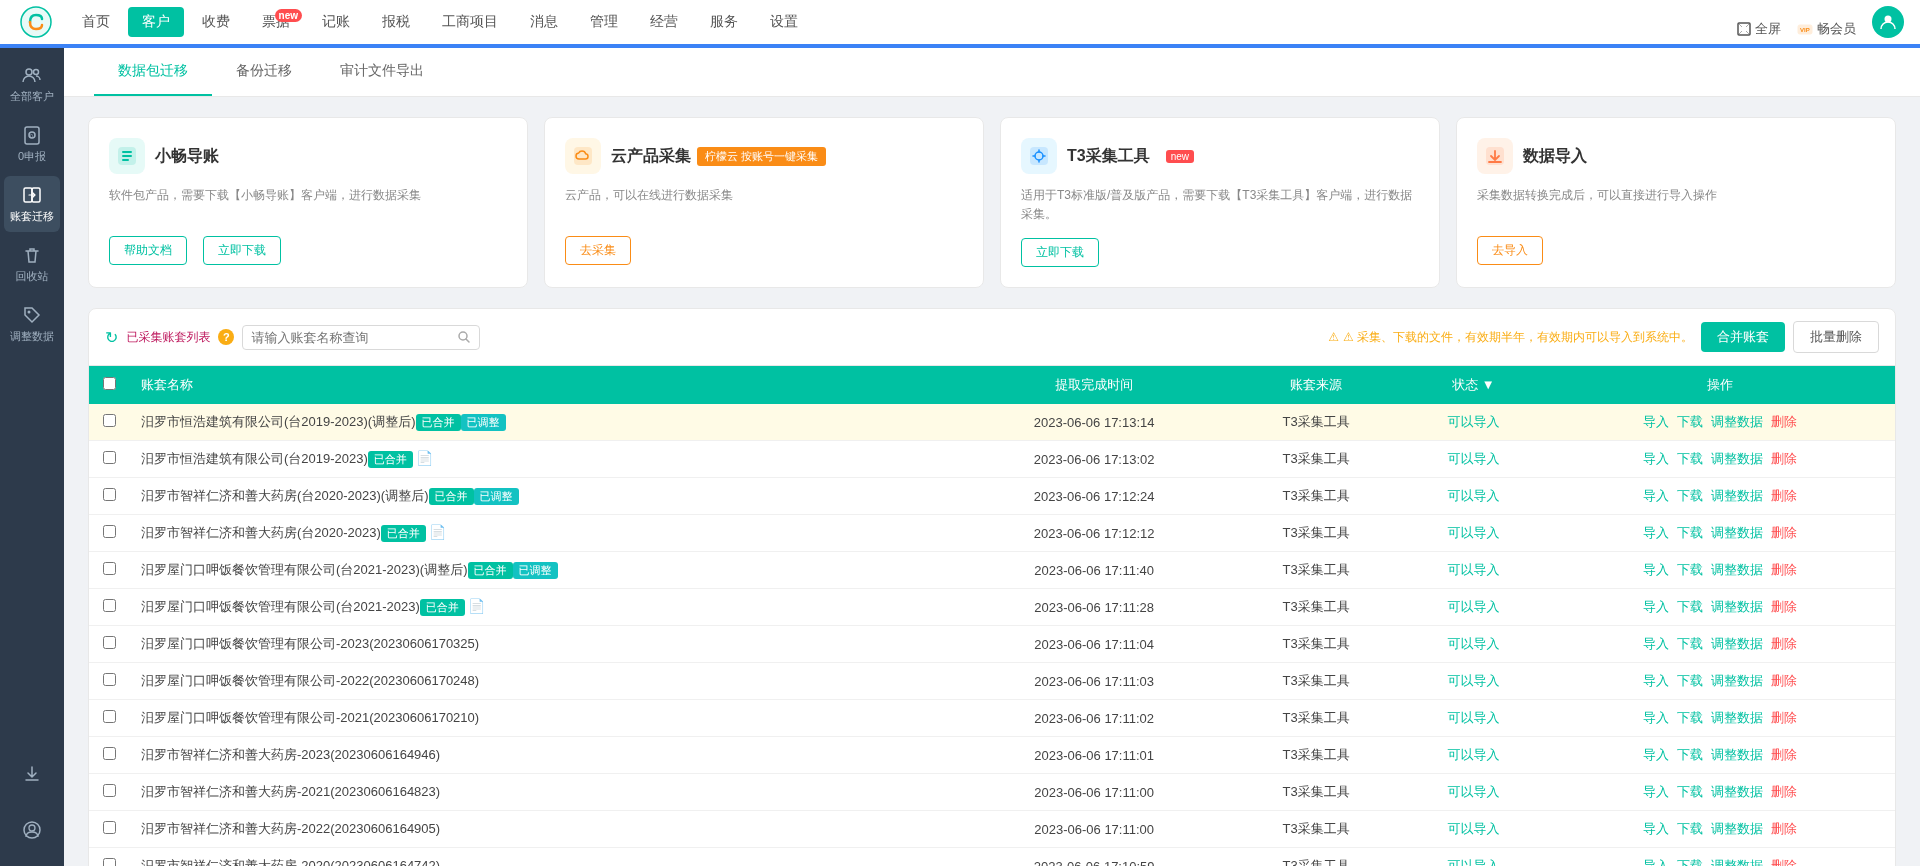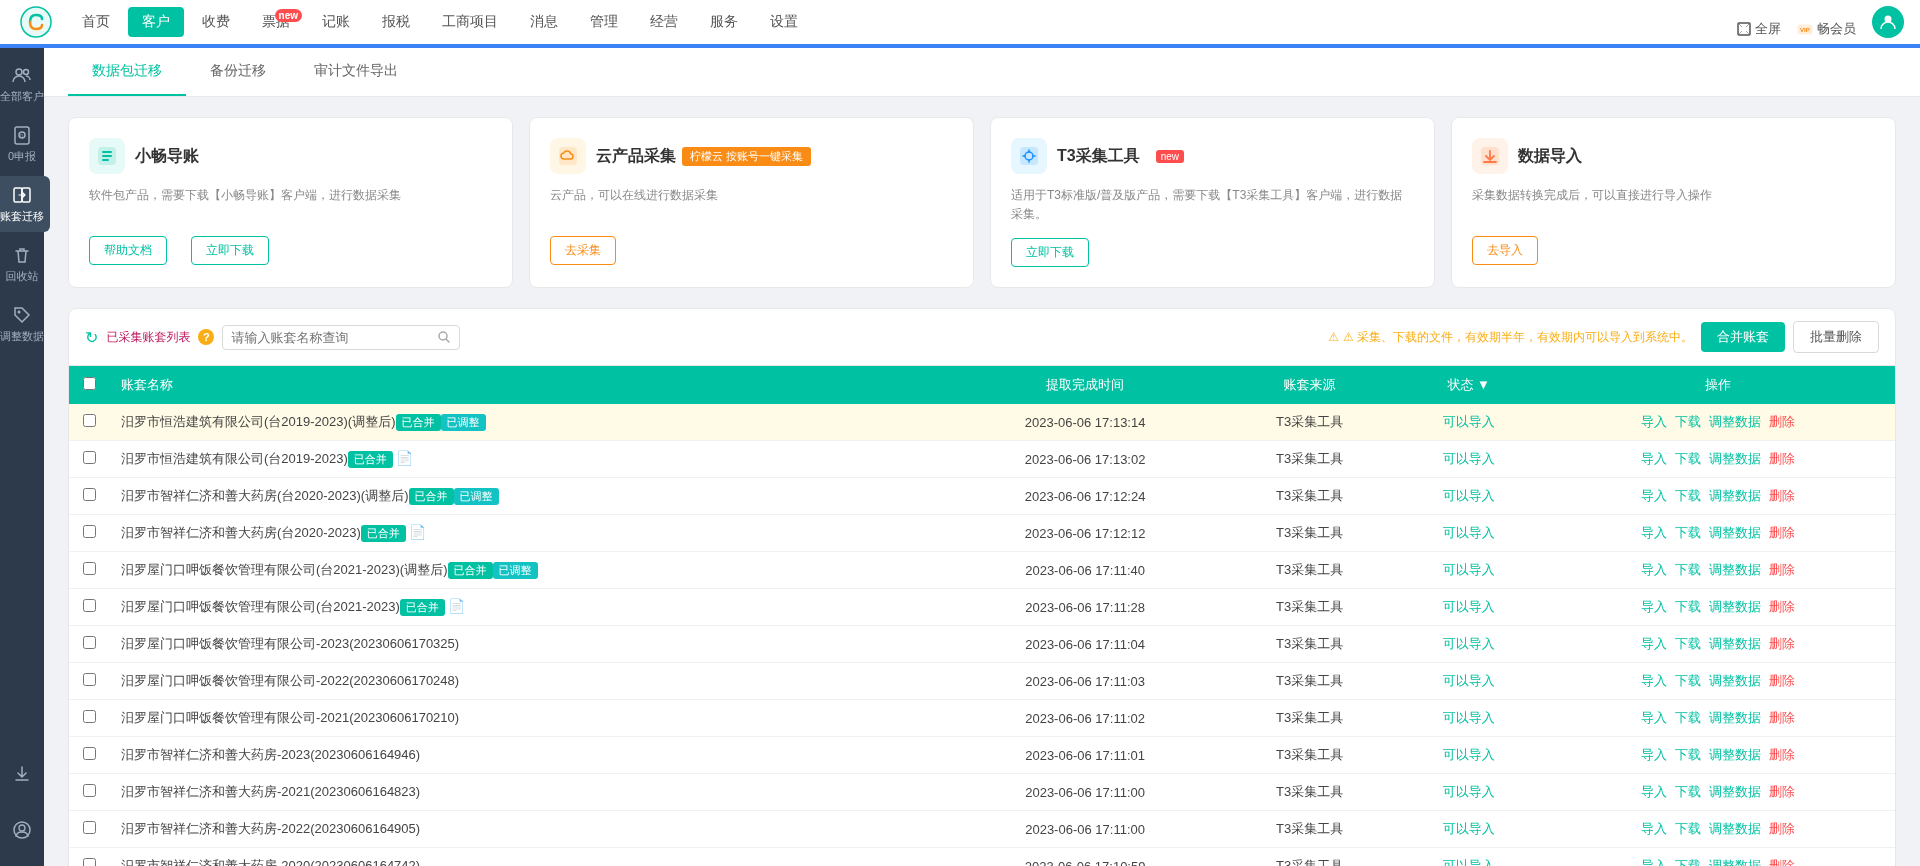--- a/index.html
+++ b/index.html
@@ -14,49 +14,49 @@
     .nav-item.active { background: #00c1a2; color: #fff; border-radius: 4px; }
     .nav-badge { position: absolute; top: 2px; right: 2px; background: #ff4d4f; color: #fff; font-size: 10px; padding: 1px 4px; border-radius: 8px; font-weight: bold; }
     .nav-right { display: flex; align-items: flex-end; gap: 16px; }
     .nav-right-item { display: flex; align-items: center; gap: 4px; cursor: pointer; color: #555; font-size: 13px; }
     .avatar { width: 32px; height: 32px; border-radius: 50%; background: #00c1a2; display: flex; align-items: center; justify-content: center; color: #fff; font-size: 14px; cursor: pointer; }
 
     
     .layout { display: flex; flex: 1; overflow: hidden; }
 
     
-    .sidebar { width: 44px; background: #2d3a4b; display: flex; flex-direction: column; align-items: center; padding: 8px 0; gap: 4px; flex-shrink: 0; }
+    .sidebar { width: 64px; background: #2d3a4b; display: flex; flex-direction: column; align-items: center; padding: 8px 0; gap: 4px; flex-shrink: 0; }
     .sidebar-item { display: flex; flex-direction: column; align-items: center; justify-content: center; width: 56px; height: 56px; border-radius: 6px; cursor: pointer; color: #a0b0c0; gap: 4px; font-size: 11px; }
     .sidebar-item:hover, .sidebar-item.active { background: #3d4e60; color: #fff; }
     .sidebar-item svg { width: 20px; height: 20px; }
     .sidebar-bottom { margin-top: auto; }
 
     
     .main { flex: 1; display: flex; flex-direction: column; overflow: hidden; }
 
     
-    .tabs-bar { background: #fff; border-bottom: 1px solid #e8e8e8; padding: 0 24px; display: flex; gap: 0; flex-shrink: 0; }
+    .tabs-bar { background: #fff; border-bottom: 1px solid #e8e8e8; padding: 0 30px; display: flex; gap: 0; flex-shrink: 0; }
     .tab { padding: 14px 24px; cursor: pointer; color: #666; font-size: 14px; border-bottom: 2px solid transparent; }
     .tab.active { color: #00c1a2; border-bottom: 2px solid #00c1a2; font-weight: 500; }
 
     
     .content { flex: 1; overflow-y: auto; padding: 20px 24px; }
 
     
     .cards-row { display: flex; gap: 16px; margin-bottom: 20px; }
     .card { background: #fff; border-radius: 8px; padding: 20px; flex: 1; border: 1px solid #e8e8e8; }
     .card-header { display: flex; align-items: center; gap: 10px; margin-bottom: 12px; }
     .card-icon { width: 36px; height: 36px; border-radius: 8px; display: flex; align-items: center; justify-content: center; flex-shrink: 0; }
     .card-icon.green { background: #e6faf7; }
     .card-icon.orange { background: #fff7e6; }
     .card-icon.teal { background: #e6f7ff; }
     .card-icon.red-orange { background: #fff2e8; }
     .card-title { font-size: 16px; font-weight: 600; }
     .card-desc { font-size: 12px; color: #888; line-height: 1.6; margin-bottom: 14px; min-height: 36px; }
-    .card-actions { display: flex; gap: 24px; }
+    .card-actions { display: flex; gap: 16px; }
     .btn-outline { border: 1px solid #00c1a2; color: #00c1a2; background: #fff; padding: 5px 14px; border-radius: 4px; cursor: pointer; font-size: 12px; }
     .btn-outline.orange { border-color: #fa8c16; color: #fa8c16; }
     .badge-new { background: #ff4d4f; color: #fff; font-size: 10px; padding: 1px 5px; border-radius: 3px; margin-left: 6px; }
     .card-badge-group { display: flex; align-items: center; gap: 6px; }
 
     
     .table-section { background: #fff; border-radius: 8px; border: 1px solid #e8e8e8; overflow: hidden; }
     .table-toolbar { display: flex; align-items: center; padding: 12px 16px; gap: 12px; border-bottom: 1px solid #e8e8e8; }
     .toolbar-left { display: flex; align-items: center; gap: 8px; flex: 1; }
     .toolbar-right { display: flex; align-items: center; gap: 8px; }

